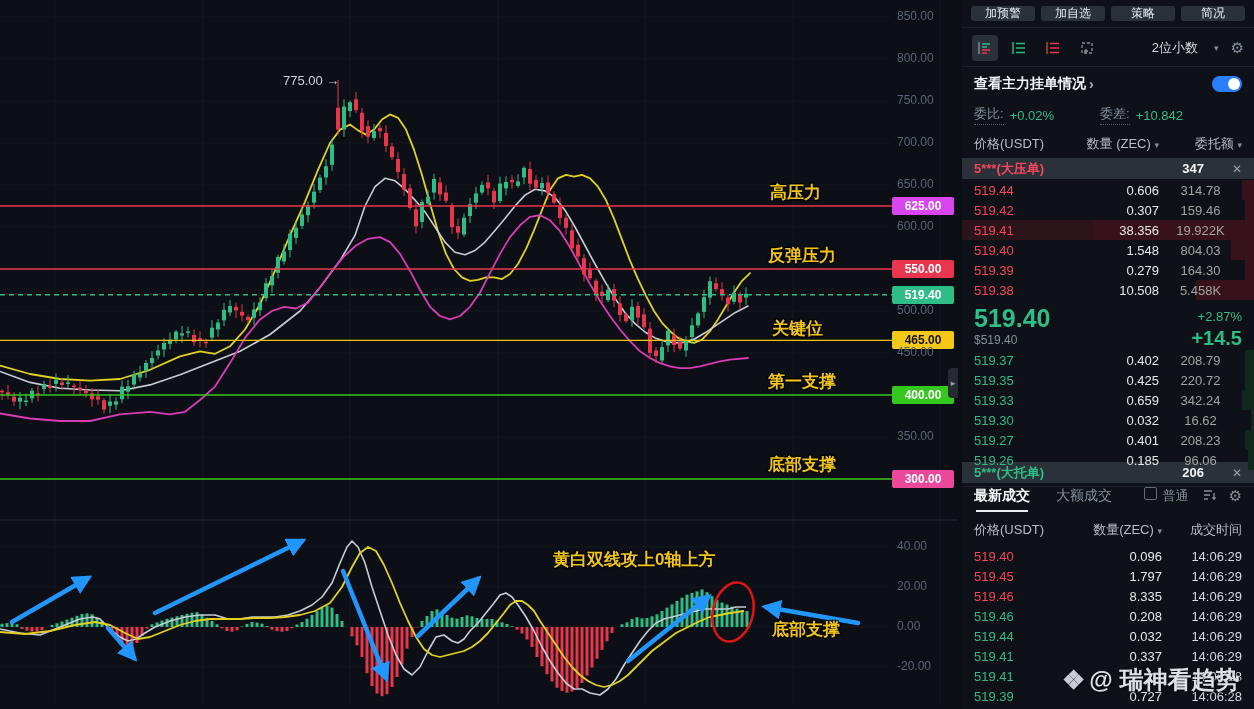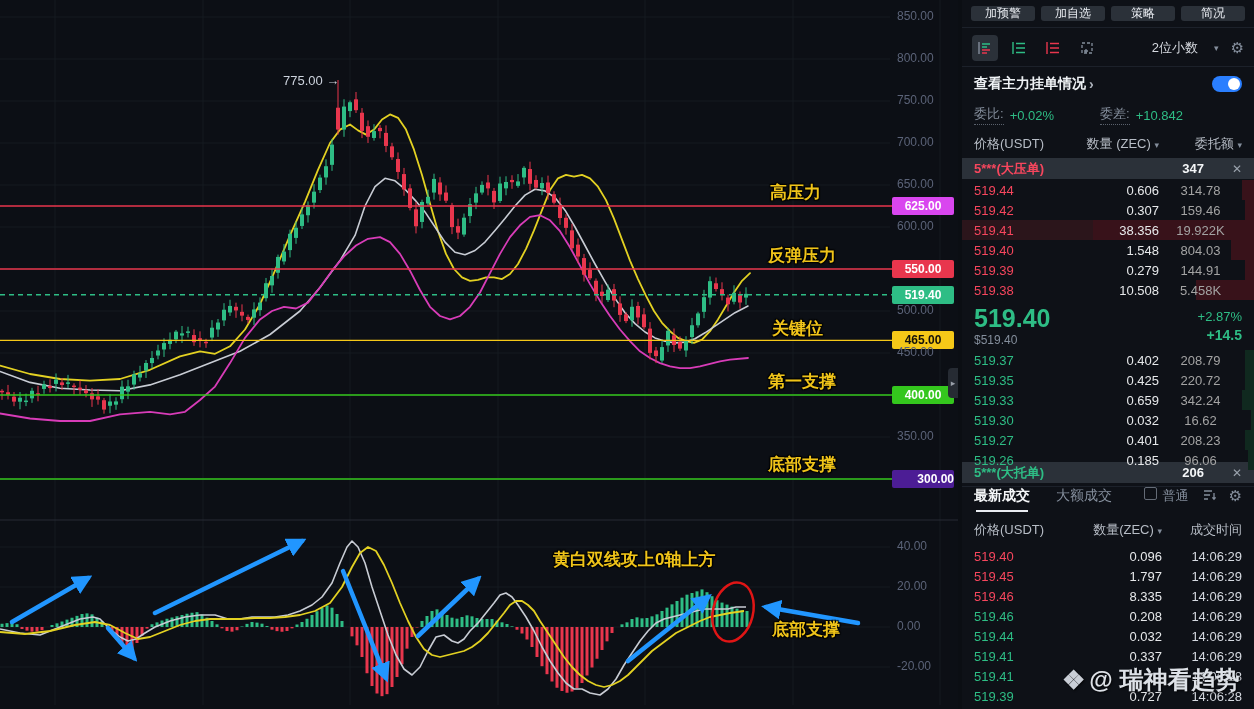--- a/index.html
+++ b/index.html
@@ -57,21 +57,21 @@
   .obrow .q { width:95px; text-align:right; color:#e6e8ea; position:relative; z-index:2; }
   .obrow .t { flex:1; text-align:center; color:#a3a3a3; position:relative; z-index:2; }
   .obrow .depth { position:absolute; right:0; top:0; bottom:0; z-index:1; }
   #asks { top:180px; } #asks .p { color:#f6465d; }
   #bids { top:350px; } #bids .p { color:#2ebd85; }
   #ticker { top:301px; height:48px; padding:4px 12px 0 12px; }
   #tk-price { color:#2ebd85; font-size:25px; font-weight:bold; line-height:26px; }
   #tk-usd { color:#848e9c; font-size:12px; margin-top:2px; }
   #tk-right { position:absolute; right:12px; top:8px; text-align:right; }
   #tk-pct { color:#2ebd85; font-size:13px; }
-  #tk-abs { color:#2ebd85; font-size:14px; font-weight:bold; margin-top:3px; }
+  #tk-abs { color:#2ebd85; font-size:20px; font-weight:bold; margin-top:3px; }
   #tabsrow { top:486px; height:28px; display:flex; align-items:flex-start; padding:0 12px; border-top:1px solid #1c212a; }
   .tab { font-size:14px; cursor:pointer; }
   .tab.active { color:#f4f6f8; font-weight:bold; position:relative; }
   .tab.active::after { content:""; position:absolute; left:2px; right:2px; bottom:-7px; height:2px; background:#e9ecf1; }
   .tab.dim { color:#848e9c; margin-left:26px; }
   #tabsrow .chk { margin-left:auto; width:13px; height:13px; border:1px solid #646b76; border-radius:2px; }
   #tabsrow .chklbl { color:#848e9c; font-size:13px; margin-left:6px; }
   #tabsrow .sort-ic { margin-left:14px; }
   #trheader { top:518px; height:24px; }
   #trheader .c1 { width:88px; } #trheader .c2 { width:100px; text-align:right; } #trheader .c3 { flex:1; text-align:right; }
@@ -550,21 +550,21 @@
           <line x1="858" y1="623" x2="766" y2="607" stroke="#2196ff" stroke-width="4.5" marker-end="url(#ah)" stroke-linecap="round"></line>
           <ellipse cx="733" cy="612" rx="20" ry="30" fill="none" stroke="#e01515" stroke-width="2.5" transform="rotate(14 733 612)"></ellipse>
         </g>
     </svg>
     <div id="chart-overlay">
         <div class="level-chip" style="top: 197px; background: #d946ef; color: rgb(255, 255, 255);">625.00</div>
         <div class="level-chip" style="top: 260px; background: rgb(232, 54, 77); color: rgb(255, 255, 255);">550.00</div>
         <div class="level-chip" style="top: 285.704px; background: rgb(46, 189, 133); color: rgb(255, 255, 255);">519.40</div>
         <div class="level-chip" style="top: 331.4px; background: rgb(245, 200, 24); color: rgb(20, 17, 10);">465.00</div>
         <div class="level-chip" style="top: 386px; background: rgb(52, 199, 29); color: rgb(255, 255, 255);">400.00</div>
-        <div class="level-chip" style="top: 470px; background: #4c1d95; color: rgb(255, 255, 255); text-align: right;">300.00</div>
+        <div class="level-chip" style="top: 470px; background: #ec4899; color: rgb(255, 255, 255);">300.00</div>
         <div class="tick-label" style="top: 9px;">850.00</div>
         <div class="tick-label" style="top: 51px;">800.00</div>
         <div class="tick-label" style="top: 93px;">750.00</div>
         <div class="tick-label" style="top: 135px;">700.00</div>
         <div class="tick-label" style="top: 177px;">650.00</div>
         <div class="tick-label" style="top: 219px;">600.00</div>
         <div class="tick-label" style="top: 303px;">500.00</div>
         <div class="tick-label" style="top: 345px;">450.00</div>
         <div class="tick-label" style="top: 429px;">350.00</div>
         <div class="tick-label" style="top: 539px;">40.00</div>
@@ -674,21 +674,21 @@
         <div class="obrow">
           <span class="depth" style="width: 8%; background: rgb(56, 18, 26);"></span>
           <span class="p">519.40</span>
           <span class="q">1.548</span>
           <span class="t">804.03</span>
         </div>
         <div class="obrow">
           <span class="depth" style="width: 3%; background: rgb(56, 18, 26);"></span>
           <span class="p">519.39</span>
           <span class="q">0.279</span>
-          <span class="t">144.91</span>
+          <span class="t">164.30</span>
         </div>
         <div class="obrow">
           <span class="depth" style="width: 20%; background: rgb(56, 18, 26);"></span>
           <span class="p">519.38</span>
           <span class="q">10.508</span>
           <span class="t">5.458K</span>
         </div>
       </div>
 
     <div id="ticker" class="rp">

